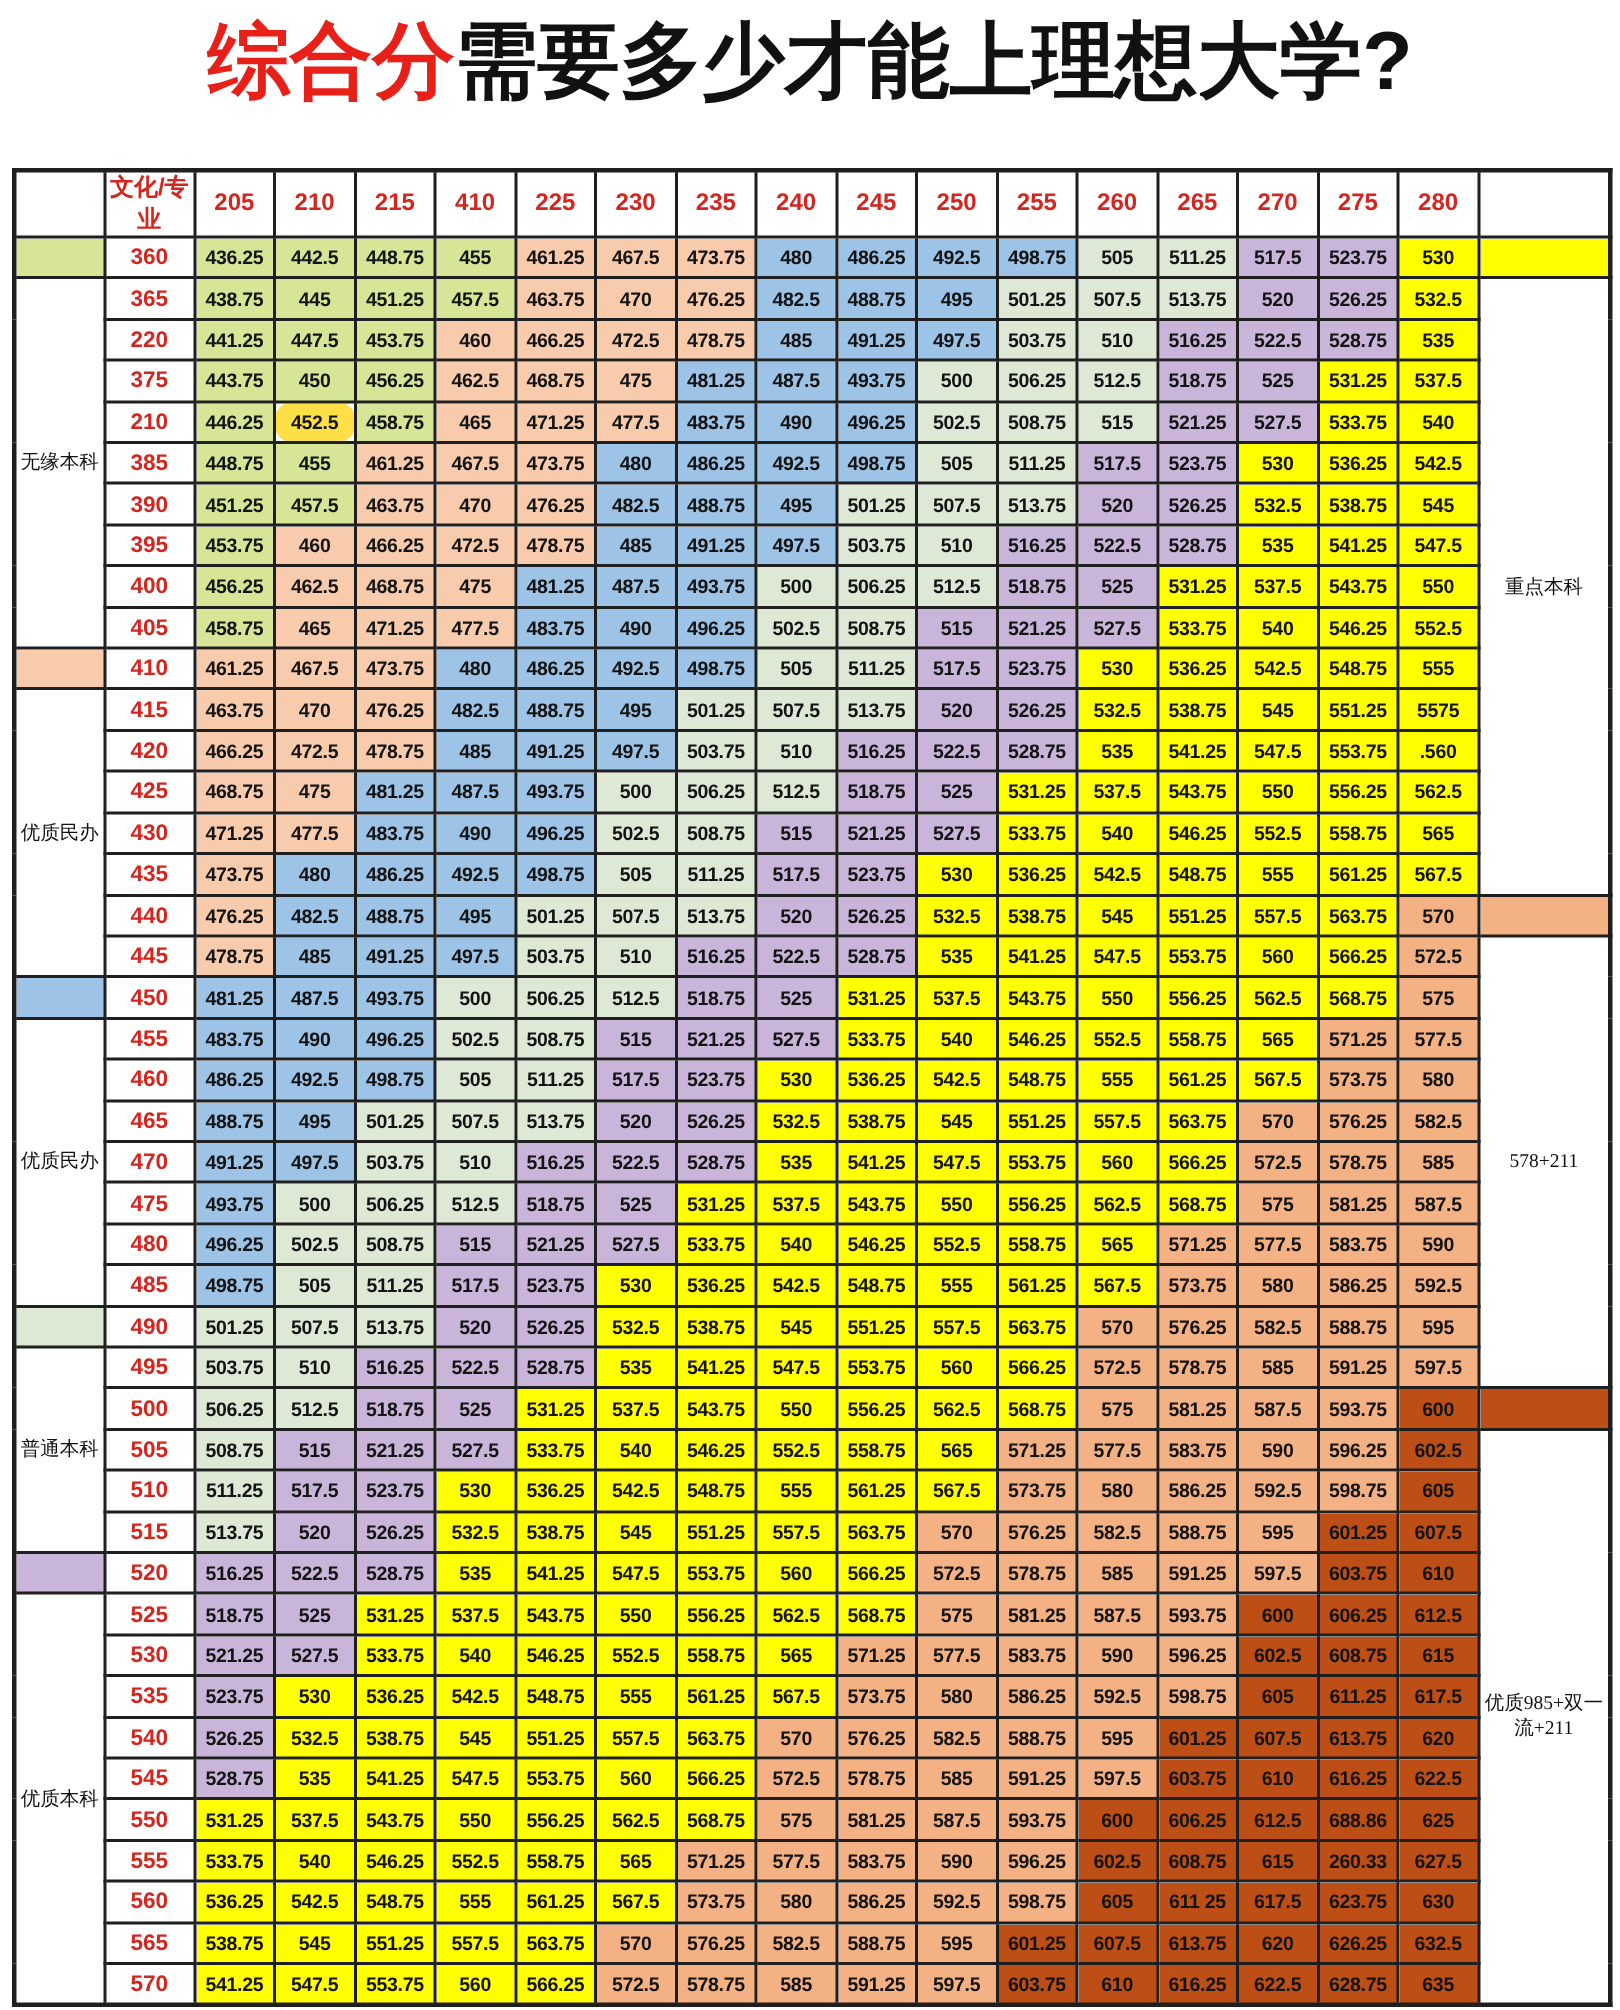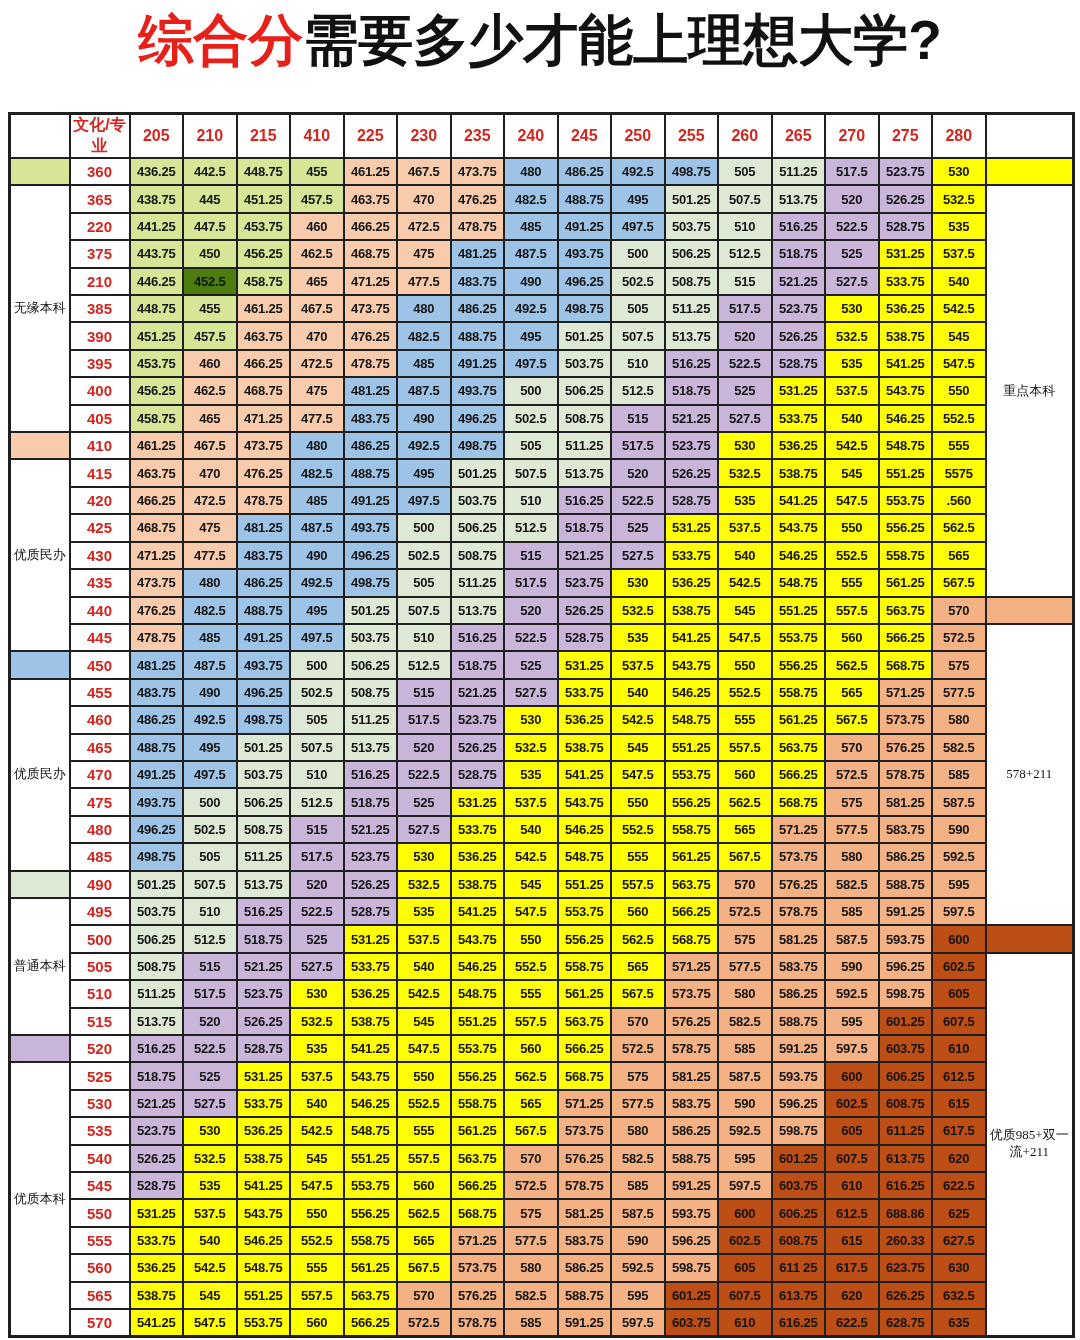--- a/index.html
+++ b/index.html
@@ -160,21 +160,21 @@
           <td class="val" style="background: rgb(221, 232, 213);">506.25</td>
           <td class="val" style="background: rgb(221, 232, 213);">512.5</td>
           <td class="val" style="background: rgb(201, 181, 218);">518.75</td>
           <td class="val" style="background: rgb(201, 181, 218);">525</td>
           <td class="val" style="background: rgb(255, 255, 0);">531.25</td>
           <td class="val" style="background: rgb(255, 255, 0);">537.5</td>
         </tr>
         <tr>
           <td class="cul">210</td>
           <td class="val" style="background: rgb(214, 229, 150);">446.25</td>
-          <td class="val" style="background: #4d7c0f;">452.5</td>
+          <td class="val" style="background: #fde047; border-radius: 12px;">452.5</td>
           <td class="val" style="background: rgb(214, 229, 150);">458.75</td>
           <td class="val" style="background: rgb(248, 203, 173);">465</td>
           <td class="val" style="background: rgb(248, 203, 173);">471.25</td>
           <td class="val" style="background: rgb(248, 203, 173);">477.5</td>
           <td class="val" style="background: rgb(157, 195, 230);">483.75</td>
           <td class="val" style="background: rgb(157, 195, 230);">490</td>
           <td class="val" style="background: rgb(157, 195, 230);">496.25</td>
           <td class="val" style="background: rgb(221, 232, 213);">502.5</td>
           <td class="val" style="background: rgb(221, 232, 213);">508.75</td>
           <td class="val" style="background: rgb(221, 232, 213);">515</td>

